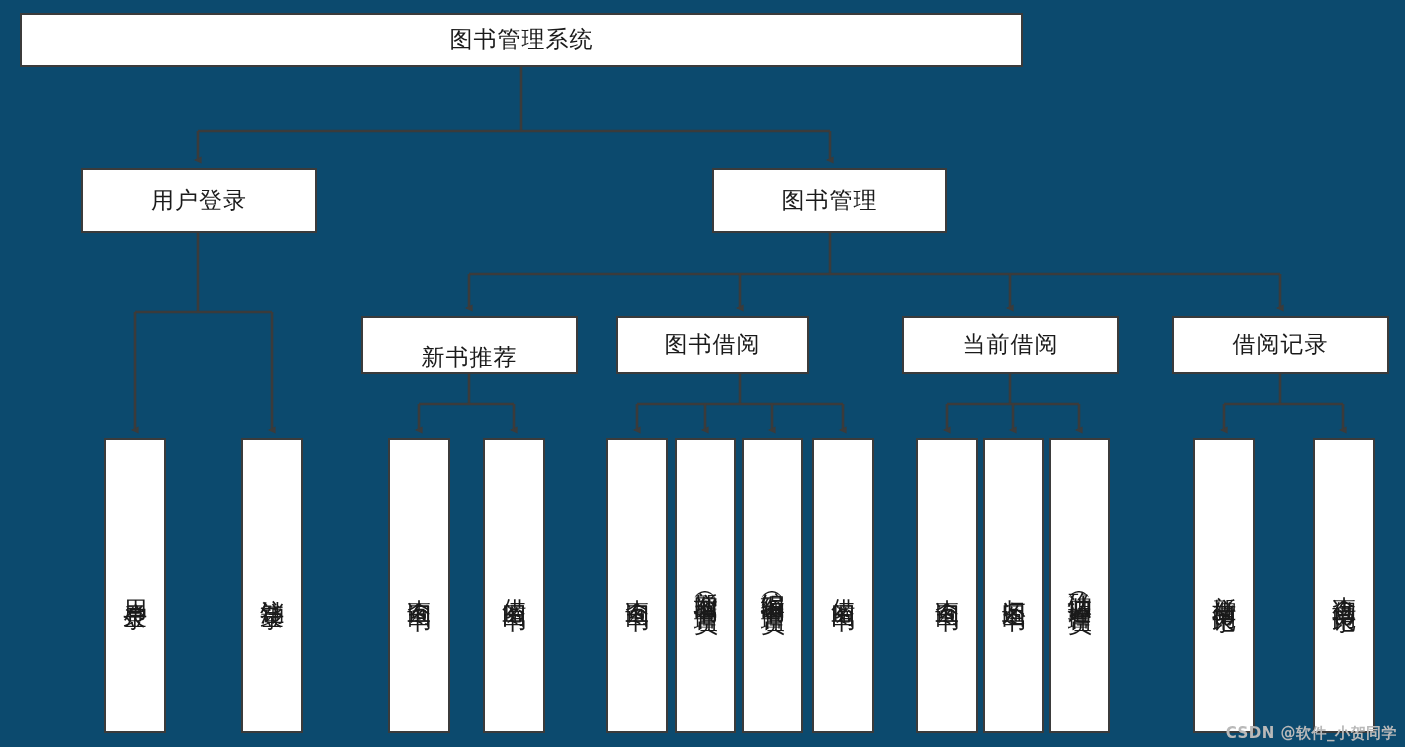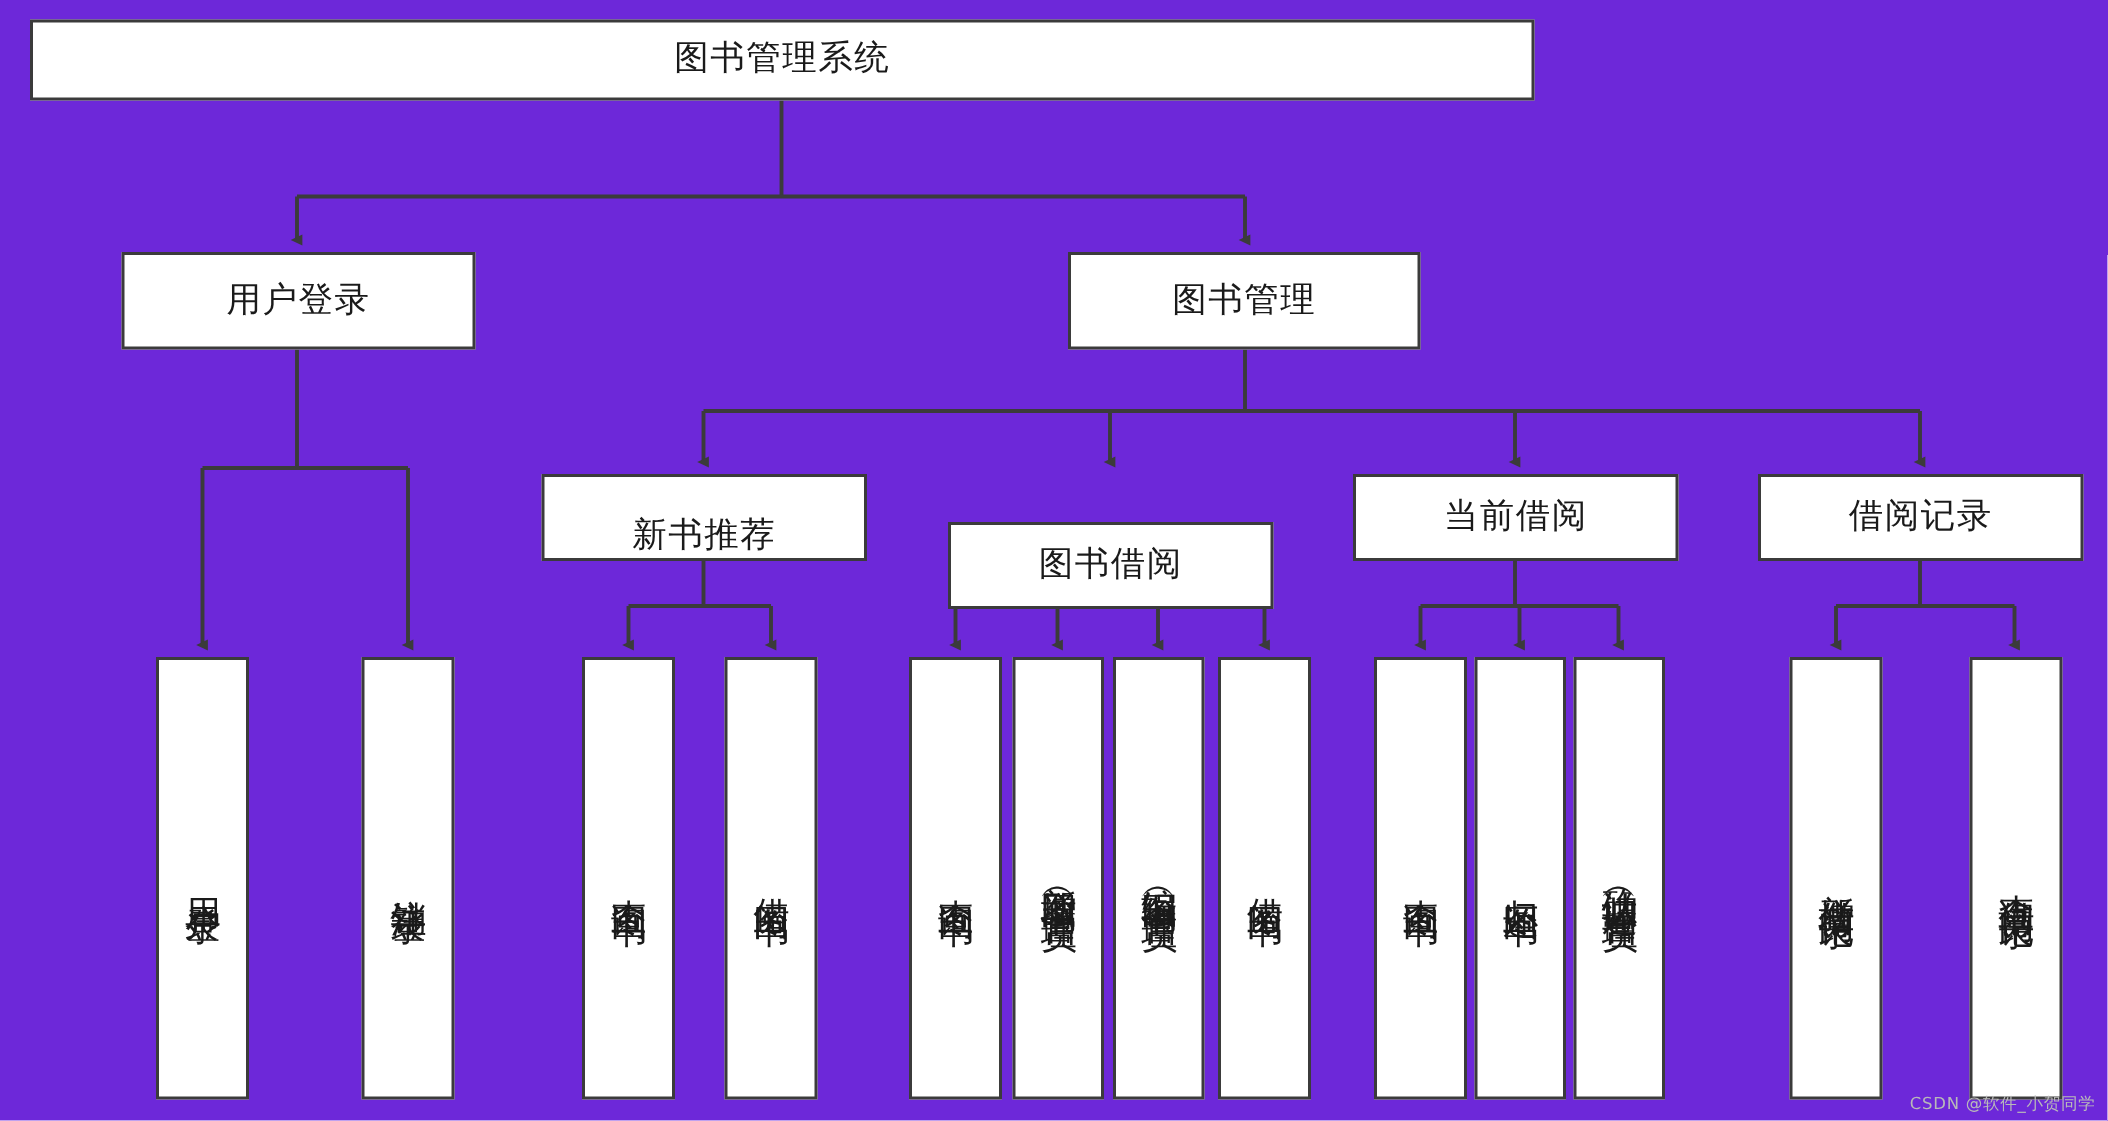--- a/index.html
+++ b/index.html
@@ -7,21 +7,21 @@
     padding: 0;
     background: #ffffff;
   }
   body {
     font-family: "DejaVu Sans", "Liberation Sans", sans-serif;
   }
   #canvas {
     position: relative;
     width: 1405px;
     height: 747px;
-    background: #6d28d9;
+    background: #0c4a6e;
     overflow: hidden;
   }
   svg#wires {
     position: absolute;
     left: 0;
     top: 0;
     width: 1405px;
     height: 747px;
     pointer-events: none;
   }
@@ -51,24 +51,25 @@
     align-items: center;
     text-align: center;
   }
   .node .label {
     white-space: pre-wrap;
   }
   .watermark {
     position: absolute;
     right: 8px;
     bottom: 4px;
-    font-size: 11px;
+    font-size: 15px;
     color: #b9b9b9;
     letter-spacing: 0.5px;
     white-space: nowrap;
+    font-weight: bold;
   }
 </style>
 </head>
 <body>
 
 <div id="canvas">
 
   <svg id="wires" viewBox="0 0 1405 747" xmlns="http://www.w3.org/2000/svg">
     <defs>
       <marker id="arrow" markerWidth="9" markerHeight="9" refX="4.2" refY="4.2" orient="auto" markerUnits="userSpaceOnUse">
@@ -126,21 +127,21 @@
   <div class="node horiz" style="left:81px; top:168px; width:236px; height:65px;">
     <span class="label">用户登录</span>
   </div>
   <div class="node horiz" style="left:712px; top:168px; width:235px; height:65px;text-align:right;">
     <span class="label">图书管理</span>
   </div>
 
   <div class="node horiz" style="left:361px; top:316px; width:217px; height:58px;align-items:flex-end;">
     <span class="label">新书推荐</span>
   </div>
-  <div class="node horiz" style="left:632px; top:316px; width:217px; height:58px;margin-top:32px;">
+  <div class="node horiz" style="left:616px; top:316px; width:193px; height:58px;">
     <span class="label">图书借阅</span>
   </div>
   <div class="node horiz" style="left:902px; top:316px; width:217px; height:58px;">
     <span class="label">当前借阅</span>
   </div>
   <div class="node horiz" style="left:1172px; top:316px; width:217px; height:58px;">
     <span class="label">借阅记录</span>
   </div>
 
   <div class="node vert" style="left:104px; top:438px; width:62px; height:295px;">

